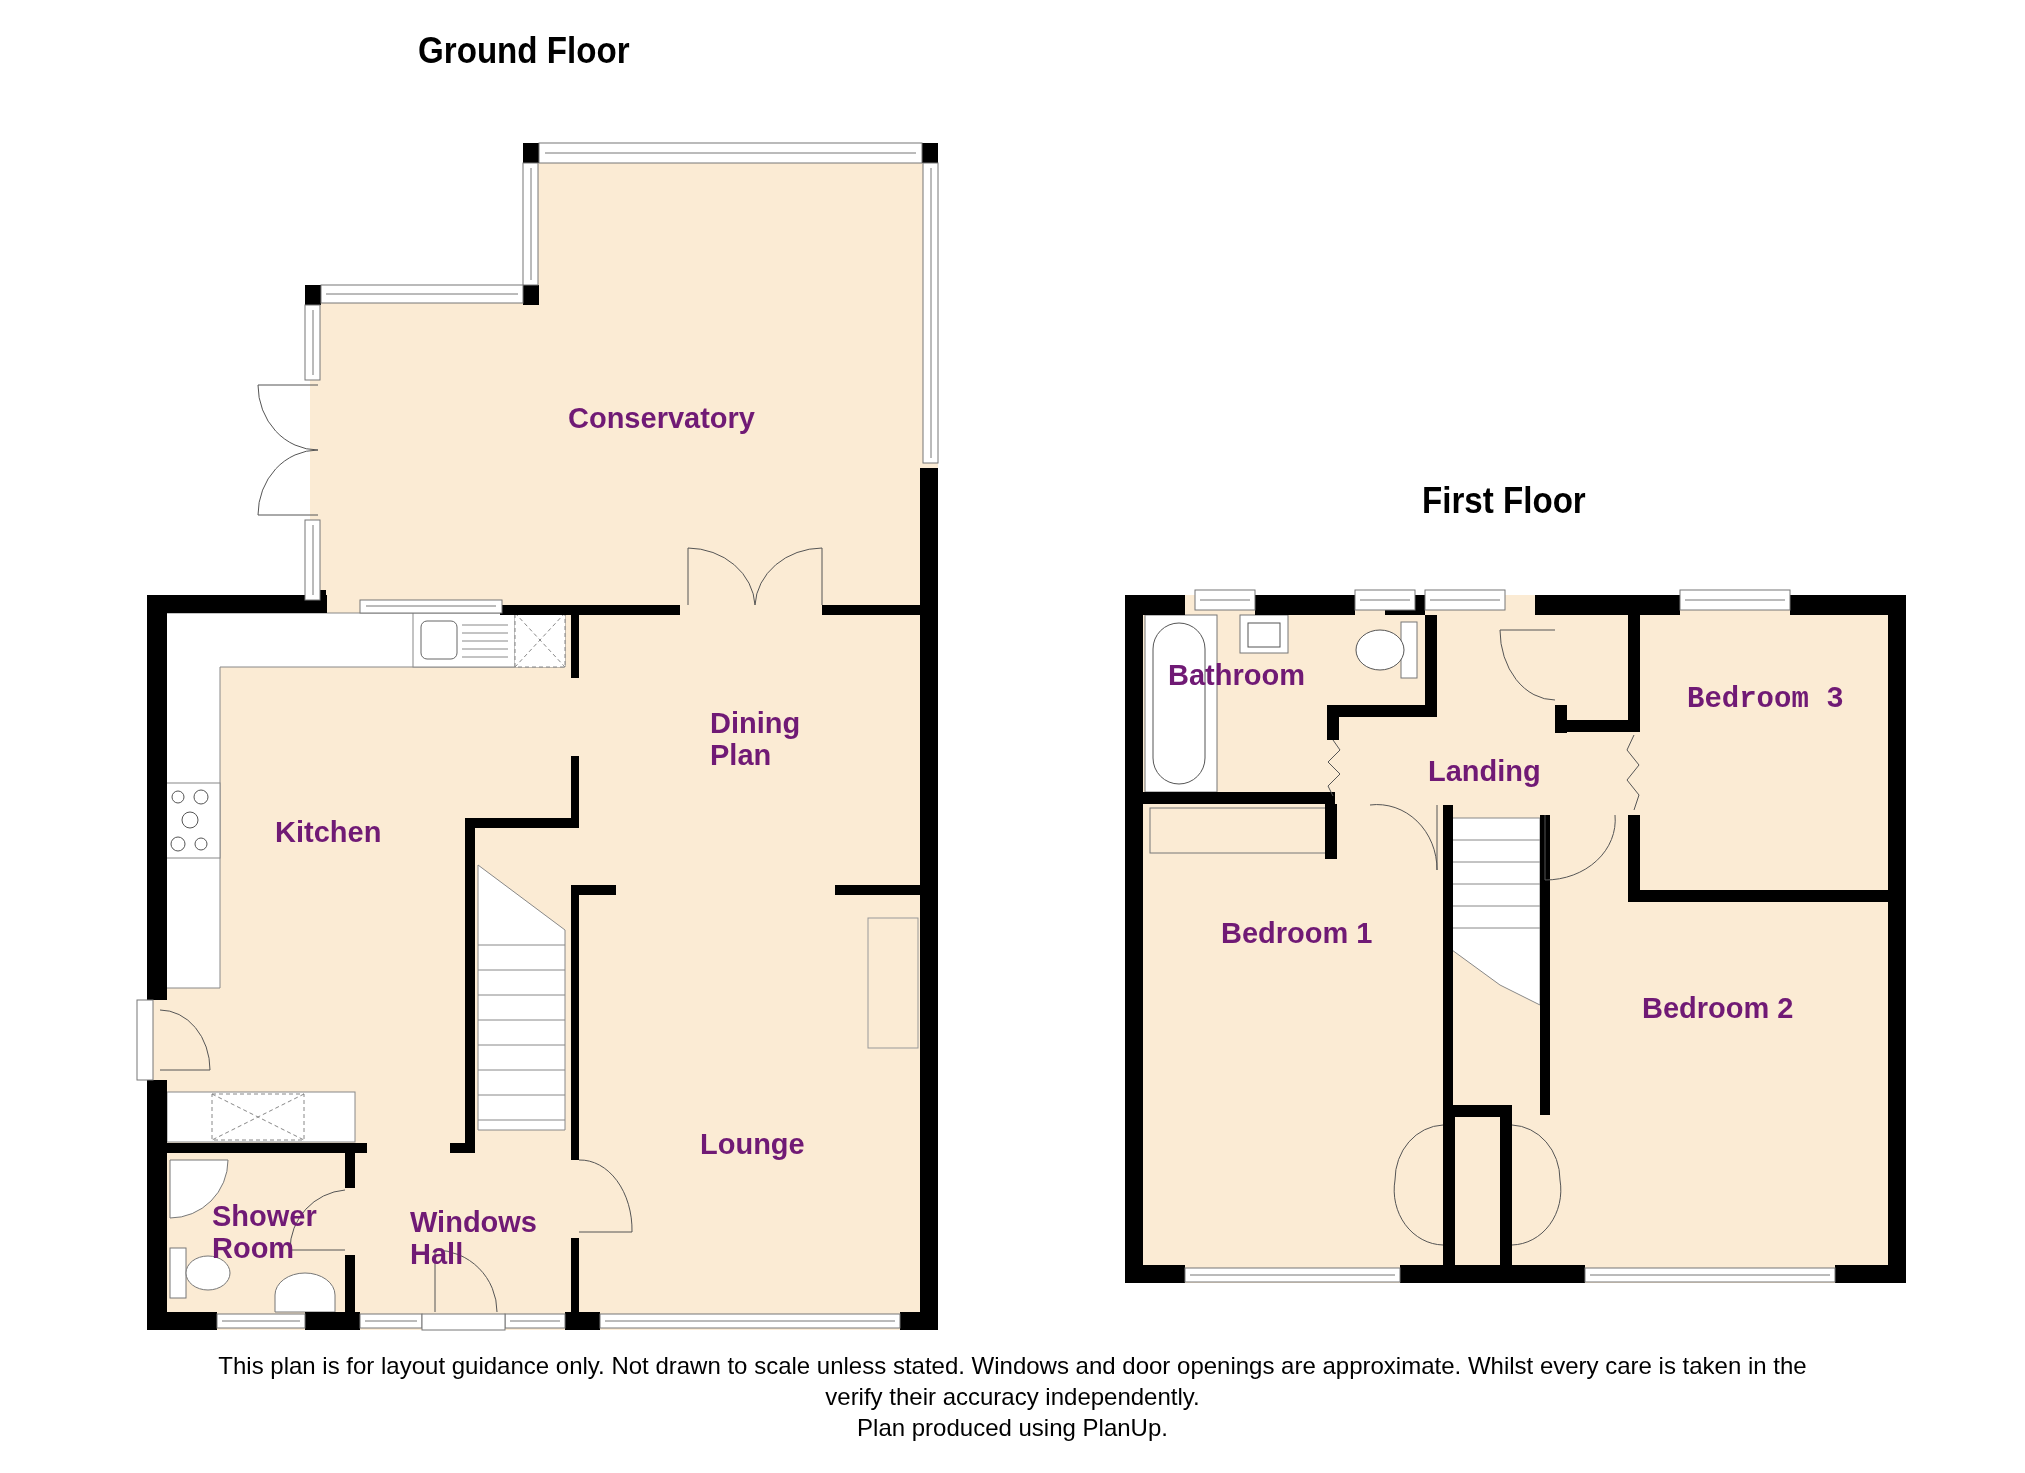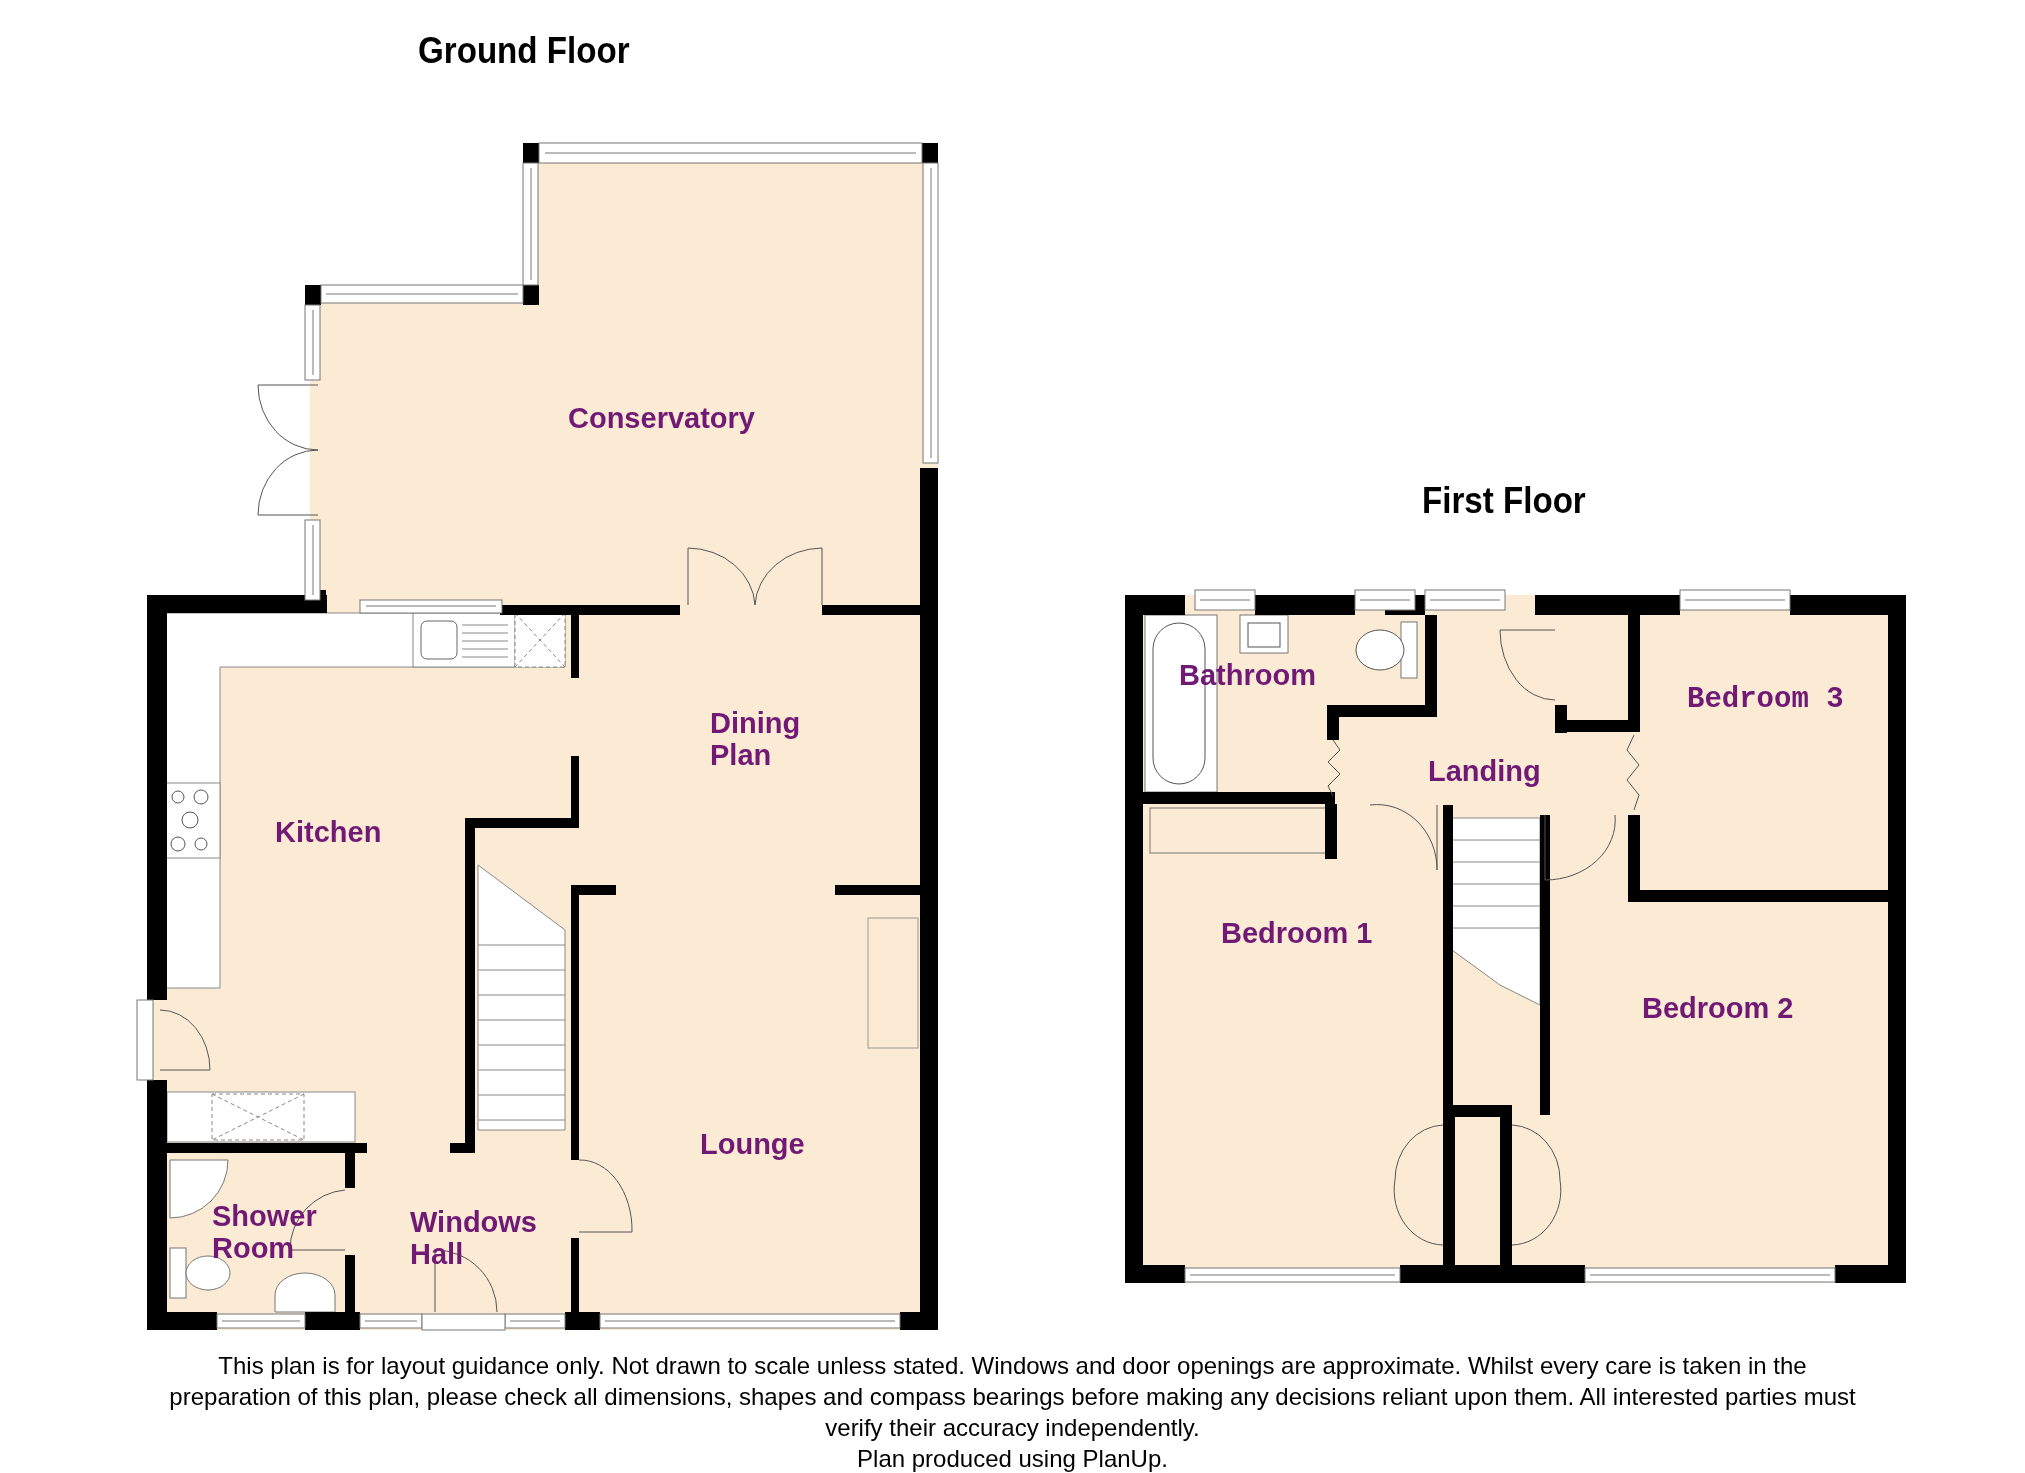--- a/index.html
+++ b/index.html
@@ -277,24 +277,23 @@
 <div class="room" style="left:700px;top:1128px;">Lounge</div>
 <div class="room" style="left:212px;top:1200px;">
   <div>Shower</div>
   <div>Room</div>
 </div>
 <div class="room" style="left:410px;top:1206px;">
   <div>Windows</div>
   <div>Hall</div>
 </div>
 
-<div class="room" style="left:1168px;top:659px;margin-left:11px;">Bathroom</div>
+<div class="room" style="left:1168px;top:659px;">Bathroom</div>
 <div class="room" style="left:1428px;top:755px;">Landing</div>
 <div class="room" style="left:1687px;top:684px;font-family:Liberation Mono, monospace;">Bedroom 3</div>
 <div class="room" style="left:1221px;top:917px;">Bedroom 1</div>
 <div class="room" style="left:1642px;top:992px;">Bedroom 2</div>
 
 <div class="footer">
   <div>This plan is for layout guidance only. Not drawn to scale unless stated. Windows and door openings are approximate. Whilst every care is taken in the</div>
-  <div>preparation of this plan, please check all dimensions, shapes and compass bearings before making any decisions reliant upon them. All interested parties must</div>
   <div>verify their accuracy independently.</div>
   <div>Plan produced using PlanUp.</div>
 </div>
 
 </body></html>

